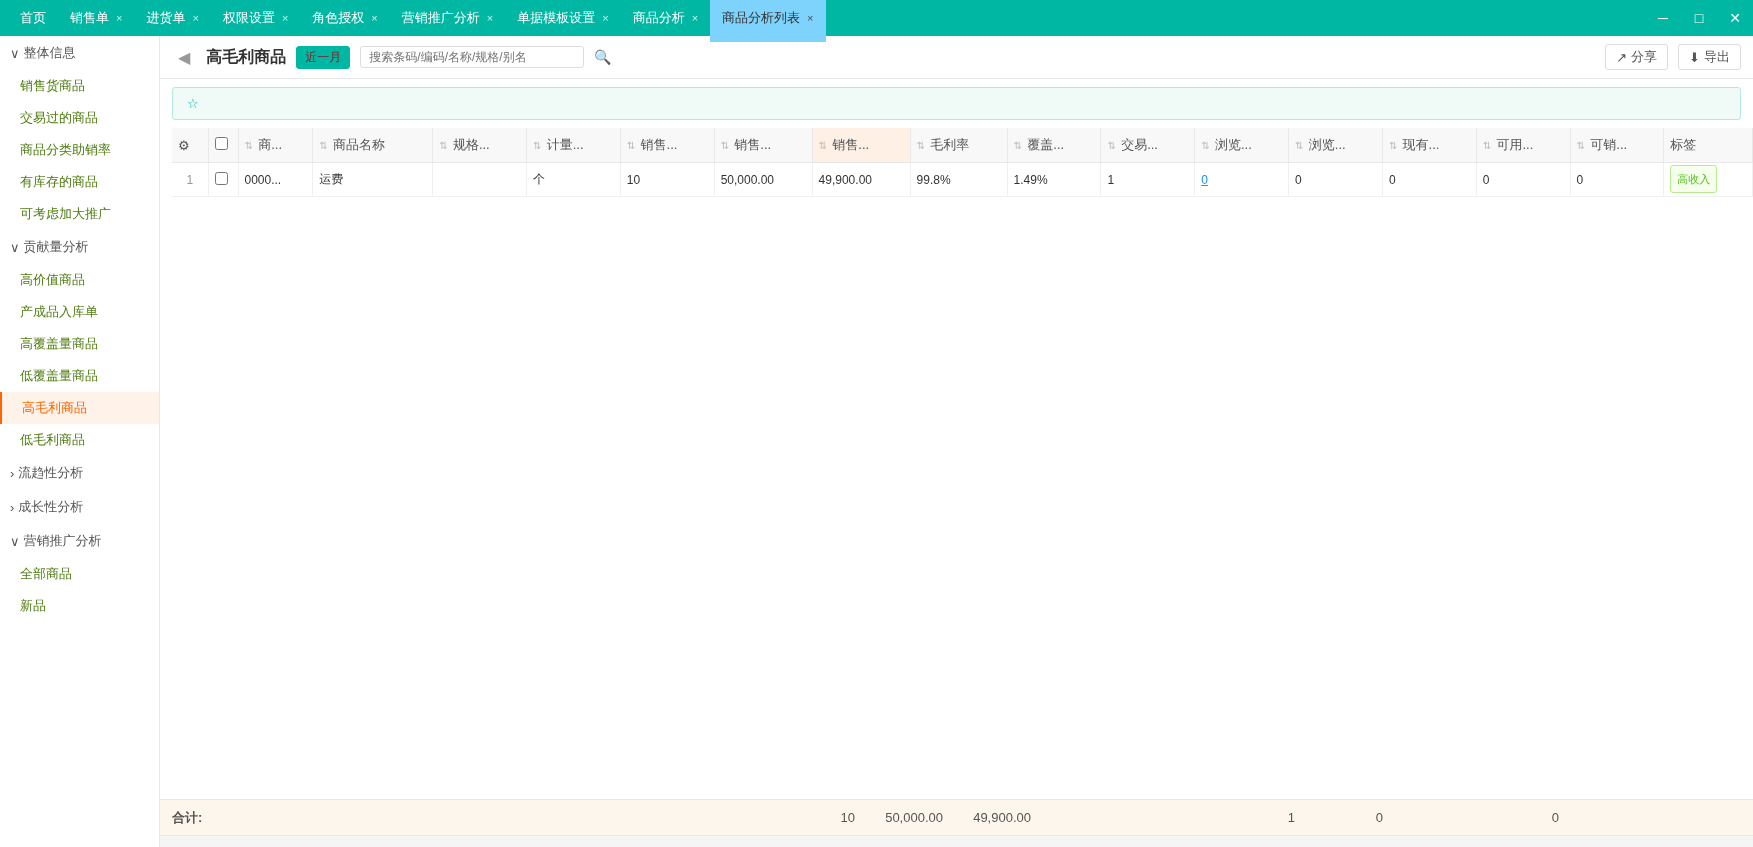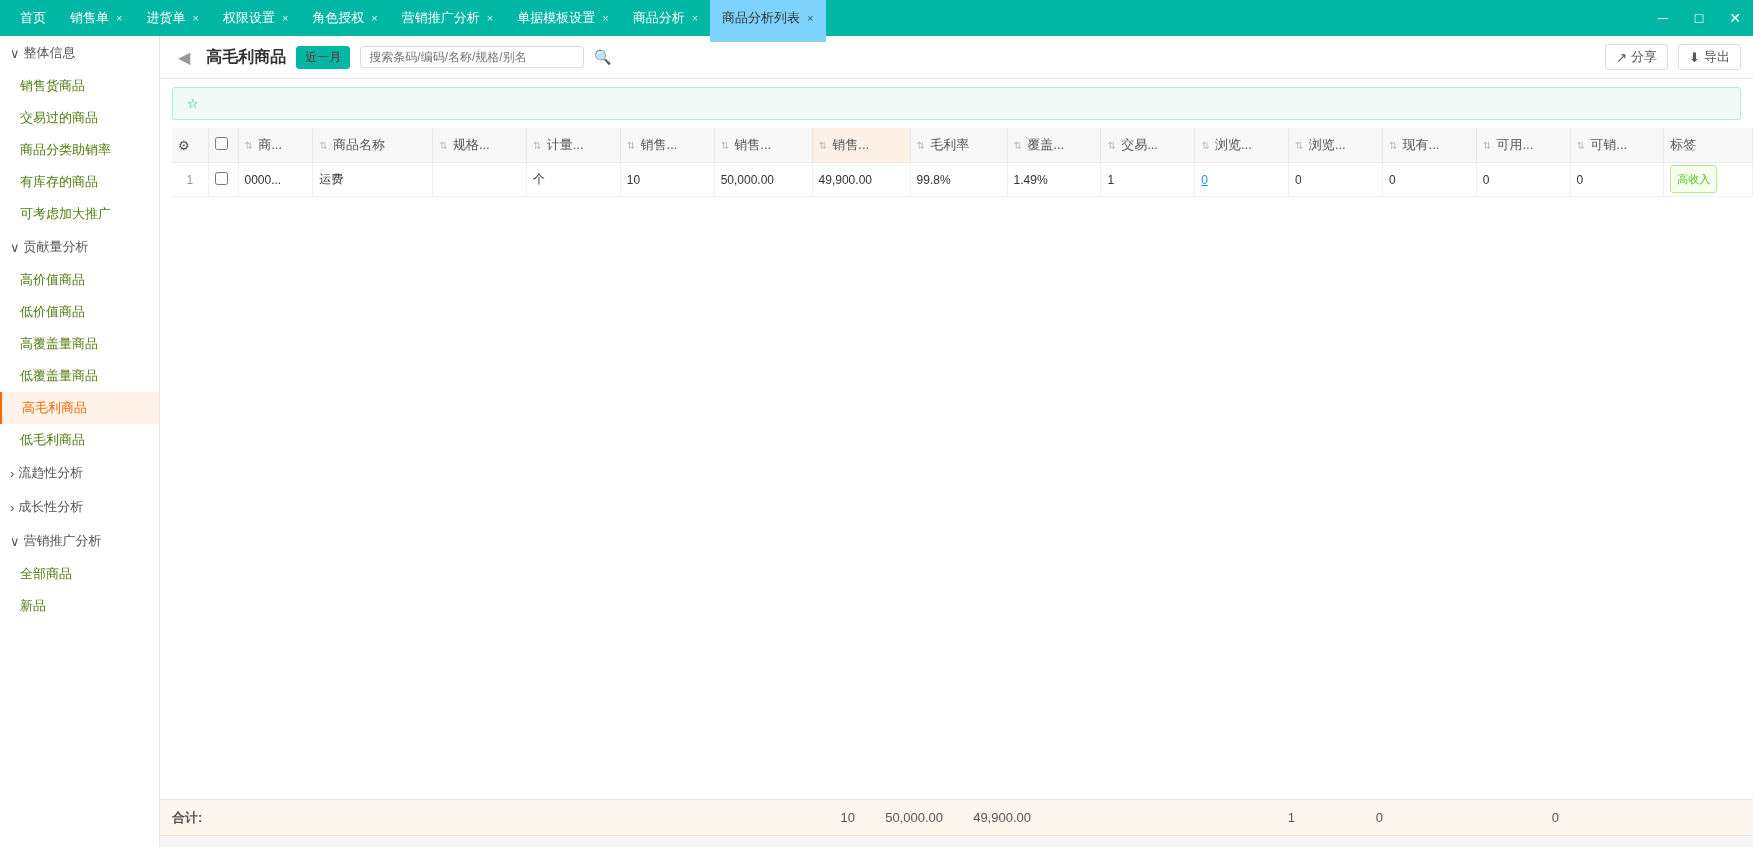--- a/index.html
+++ b/index.html
@@ -334,21 +334,21 @@
     </div>
 
     <div class="sidebar-group-header">
       <span>∨</span>
       <span>贡献量分析</span>
     </div>
     <div class="sidebar-item">
       <span>高价值商品</span>
     </div>
     <div class="sidebar-item">
-      <span>低价值商品</span>
+      <span>产成品入库单</span>
     </div>
     <div class="sidebar-item">
       <span>高覆盖量商品</span>
     </div>
     <div class="sidebar-item">
       <span>低覆盖量商品</span>
     </div>
     <div class="sidebar-item active">
       <span>高毛利商品</span>
     </div>

